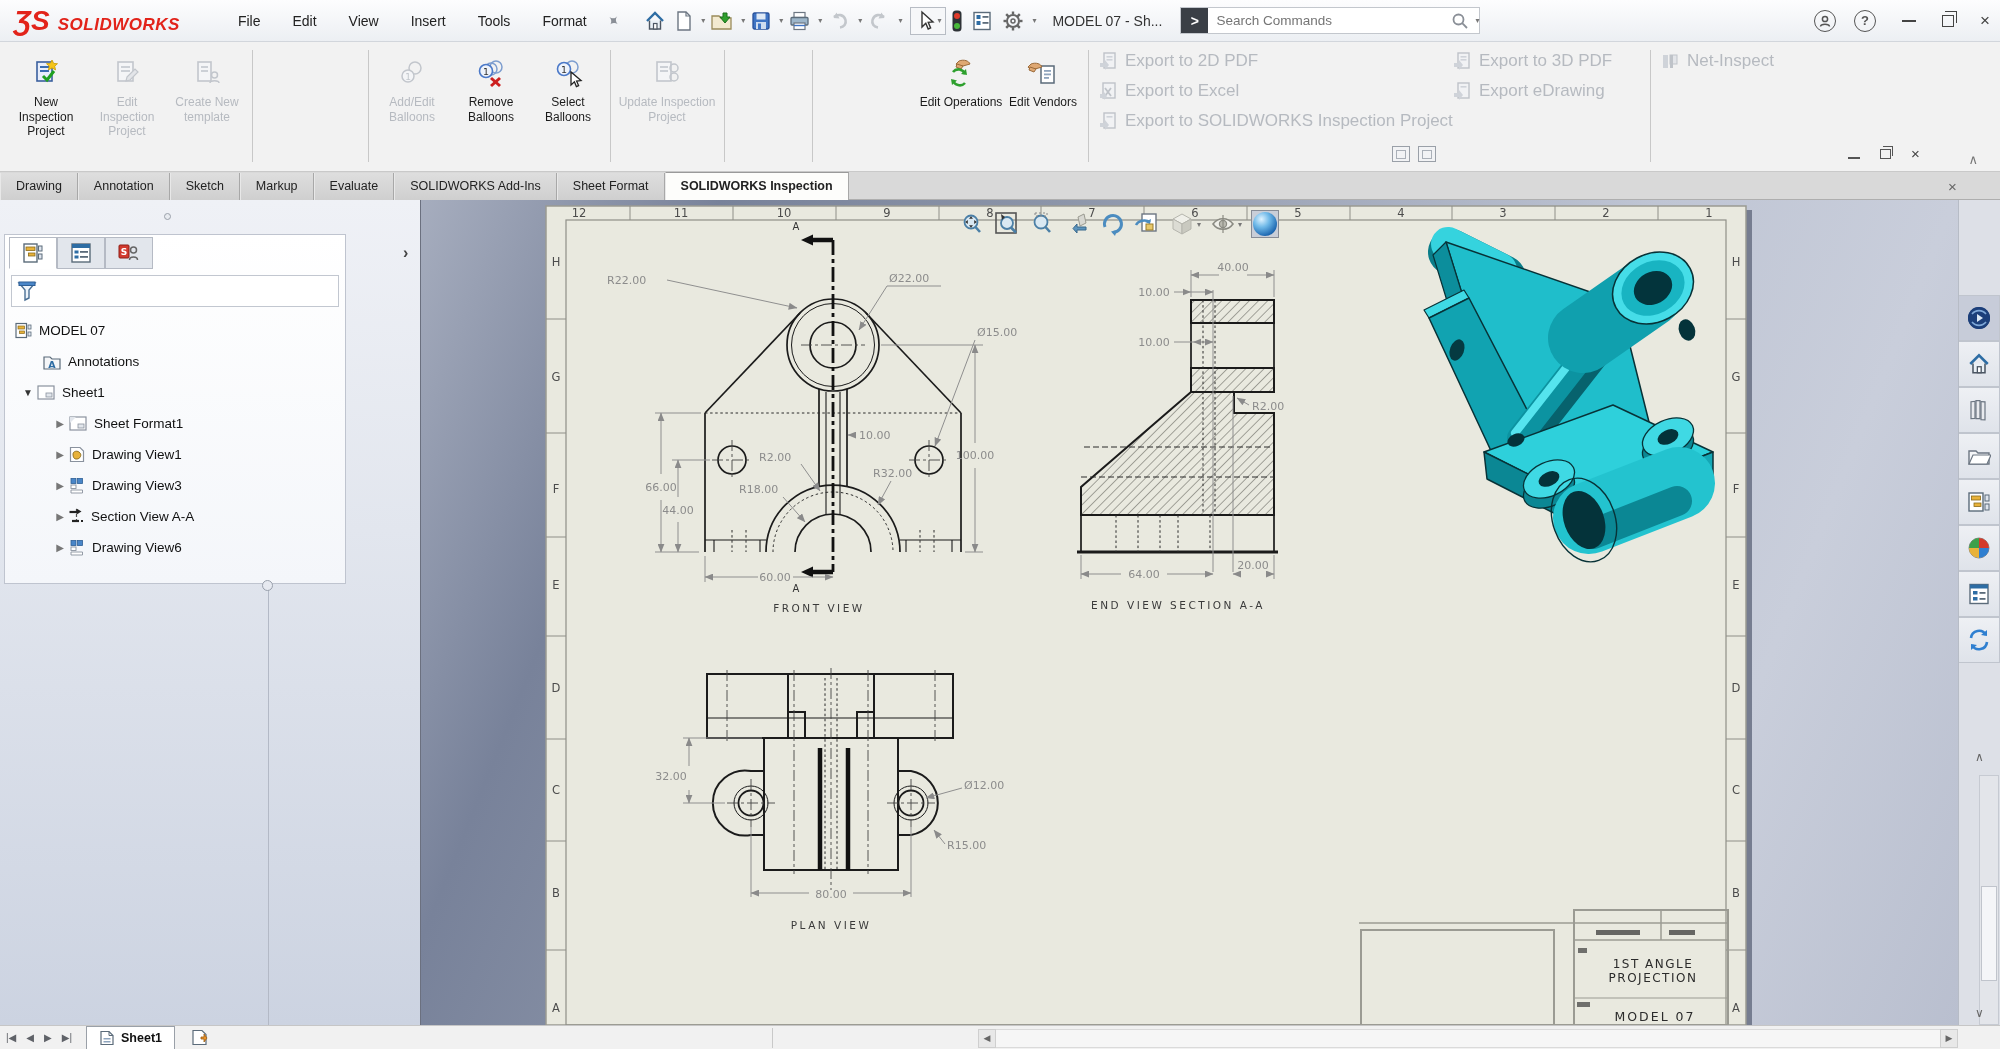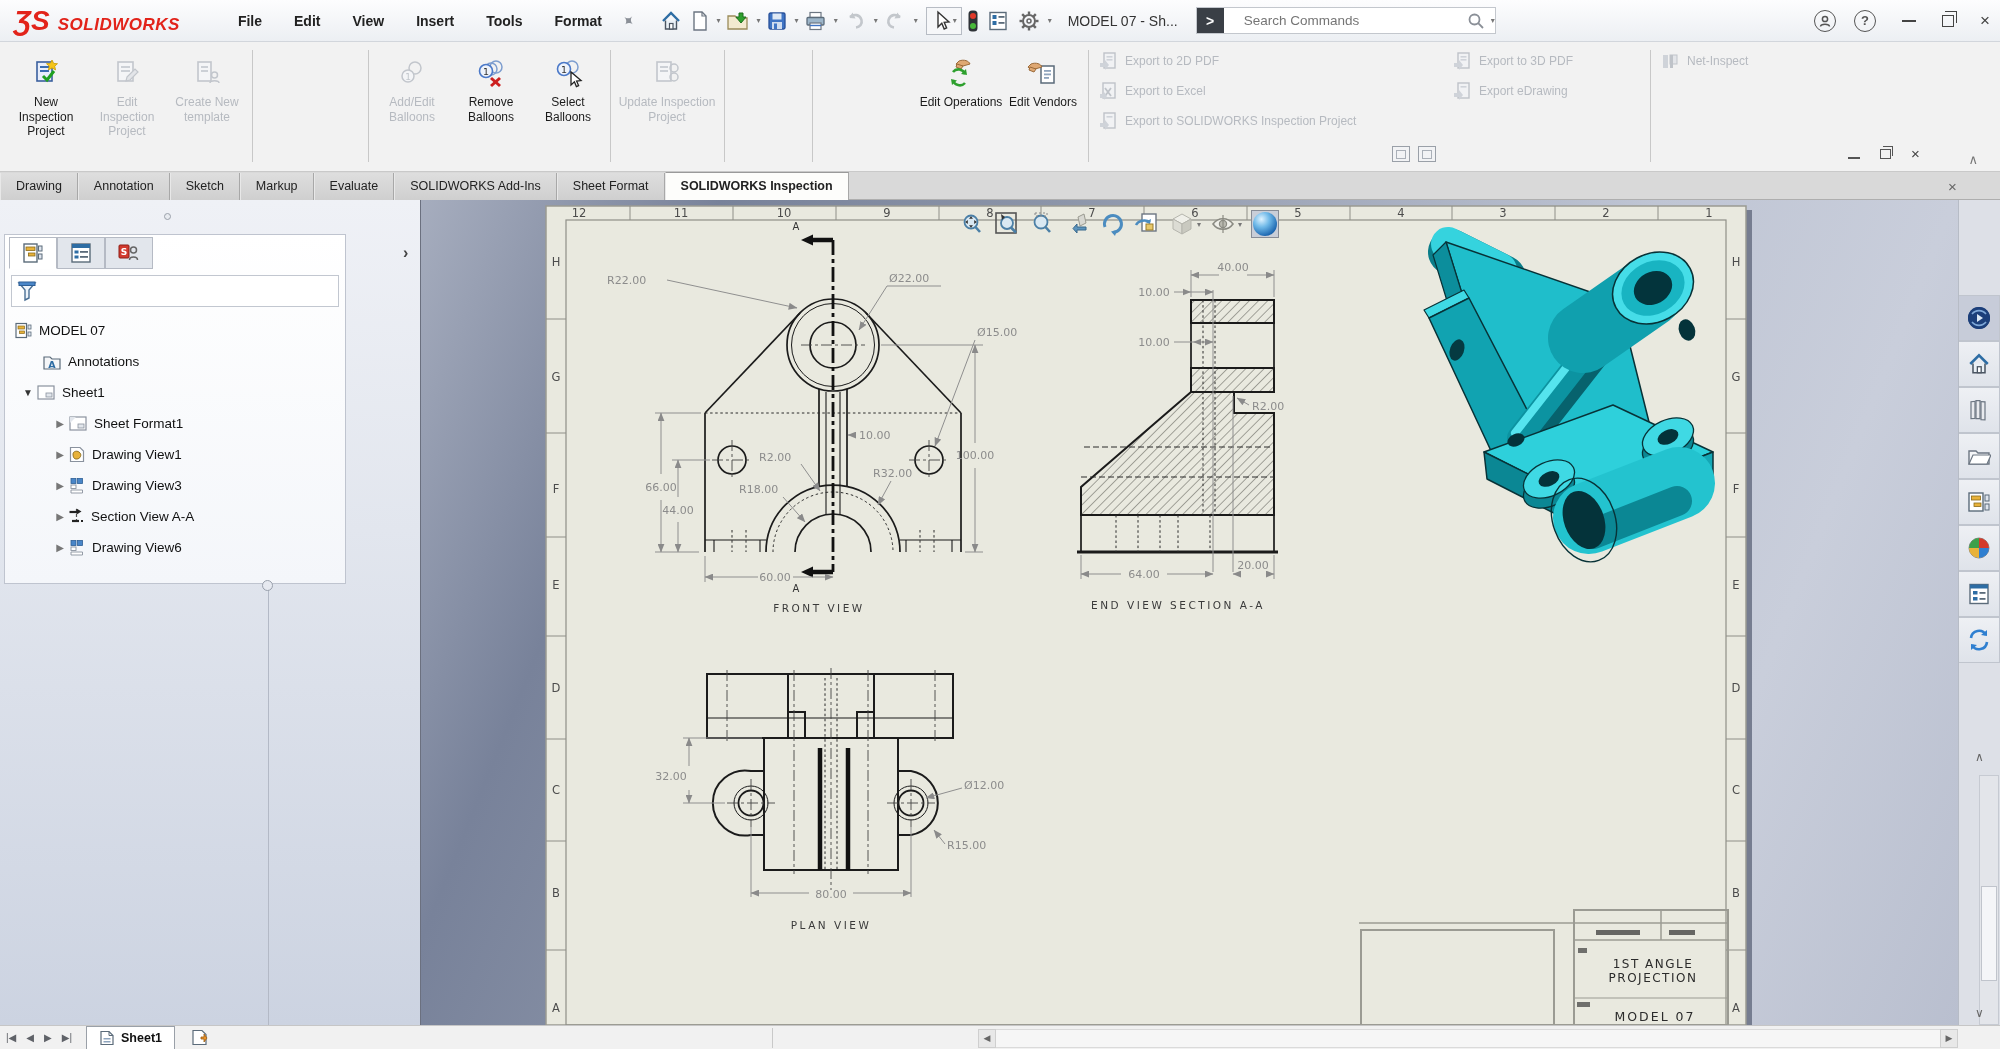--- a/index.html
+++ b/index.html
@@ -7,52 +7,52 @@
   *{box-sizing:border-box;}
 
   
   .titlebar{position:absolute;left:0;top:0;width:2000px;height:42px;
     background:linear-gradient(#fdfdfe,#eceff3);border-bottom:1px solid #d2d6dc;
     display:flex;align-items:center;}
   .logo{margin-left:14px;display:flex;align-items:baseline;color:#e2231a;font-style:italic;white-space:nowrap;}
   .logo .mark{font-size:28px;font-weight:bold;margin-right:8px;}
   .logo .word{font-size:17px;font-weight:bold;letter-spacing:.5px;text-align:center;}
   .menus{display:flex;margin-left:42px;gap:0;}
-  .menu-item{padding:6px 16px;font-size:14px;color:#222;cursor:default;font-weight:bold;}
+  .menu-item{padding:6px 16px;font-size:14px;color:#222;cursor:default;}
   .pin{margin-left:4px;color:#8a8f97;font-size:15px;transform:rotate(40deg);}
   .qat{display:flex;align-items:center;margin-left:22px;gap:2px;}
   .qbtn{display:flex;align-items:center;padding:2px 3px;border-radius:2px;}
   .qbtn svg{display:block;}
   .caret{font-size:8px;color:#777;margin-left:2px;}
   .selbox{border:1px solid #b7bcc4;background:#f6f7f9;display:flex;align-items:center;padding:2px 4px;margin-left:6px;}
   .doc-title{margin-left:16px;font-size:14px;color:#333;white-space:nowrap;}
   .search{margin-left:18px;width:300px;height:27px;background:#fff;border:1px solid #c3c7cd;
     display:flex;align-items:center;}
   .search .sicon{width:27px;height:25px;background:#3a3f46;color:#fff;display:flex;align-items:center;justify-content:center;
     font-weight:bold;font-size:14px;}
-  .search input{border:none;outline:none;flex:1;font-size:13.5px;color:#666;padding:0 8px;background:transparent;font-family:"Liberation Sans",sans-serif;margin-left:12px;}
+  .search input{border:none;outline:none;flex:1;font-size:13.5px;color:#666;padding:0 8px;background:transparent;font-family:"Liberation Sans",sans-serif;}
   .search .mag{margin-right:4px;}
   .tb-right{display:flex;align-items:center;margin-left:auto;margin-right:10px;gap:18px;}
   .circ-ic{width:22px;height:22px;border:1.6px solid #555;border-radius:50%;display:flex;align-items:center;justify-content:center;
     color:#555;font-size:13px;font-weight:bold;}
   .win-ctl{display:flex;gap:26px;align-items:center;margin-left:8px;}
   .wmin{width:14px;height:2px;background:#444;}
   .wrest{width:12px;height:12px;border:1.6px solid #444;position:relative;}
   .wrest::before{content:"";position:absolute;left:2px;top:-5px;width:11px;height:11px;border:1.6px solid #444;border-bottom:none;border-left:none;}
   .wclose{font-size:17px;color:#444;line-height:1;}
 
   
   .ribbon{position:absolute;left:0;top:42px;width:2000px;height:130px;background:#f2f2f2;
     border-bottom:1px solid #c9c9c9;}
   .rbtn{position:absolute;top:4px;height:122px;text-align:center;padding-top:12px;cursor:default;}
   .rbtn .ric{height:32px;display:flex;align-items:flex-start;justify-content:center;}
   .rbtn .rlb{margin-top:5px;font-size:12px;line-height:14.5px;color:#1b1b1b;}
   .rbtn.disabled .rlb{color:#b6bac0;}
   .rsep{position:absolute;top:8px;height:112px;width:1px;background:#dddddd;border-left:1px solid #c8c8c8;}
-  .rrow{position:absolute;height:26px;display:flex;align-items:center;font-size:12px;color:#b6bac0;gap:7px;}
+  .rrow{position:absolute;height:26px;display:flex;align-items:center;font-size:17px;color:#b6bac0;gap:7px;}
   .ribbon-chevron{position:absolute;right:22px;bottom:4px;color:#777;font-size:13px;}
 
   
   .tabbar{position:absolute;left:0;top:172px;width:2000px;height:28px;background:#d9d9d9;
     border-bottom:1px solid #aeaeae;}
   .ctab{display:inline-block;height:27px;padding:6px 15px 0 15px;font-size:12.5px;color:#222;
     background:linear-gradient(#dedede,#cfcfcf);border-right:1px solid #a8a8a8;border-left:1px solid #e8e8e8;cursor:default;}
   .ctab.active{background:#fdfdfb;font-weight:bold;border-top:1px solid #9a9a9a;height:28px;}
   .doc-pages{position:absolute;left:1392px;top:146px;display:flex;gap:8px;}
   .dp{width:18px;height:16px;border:1.4px solid #9aa0a8;background:#f2f3f5;position:relative;}

